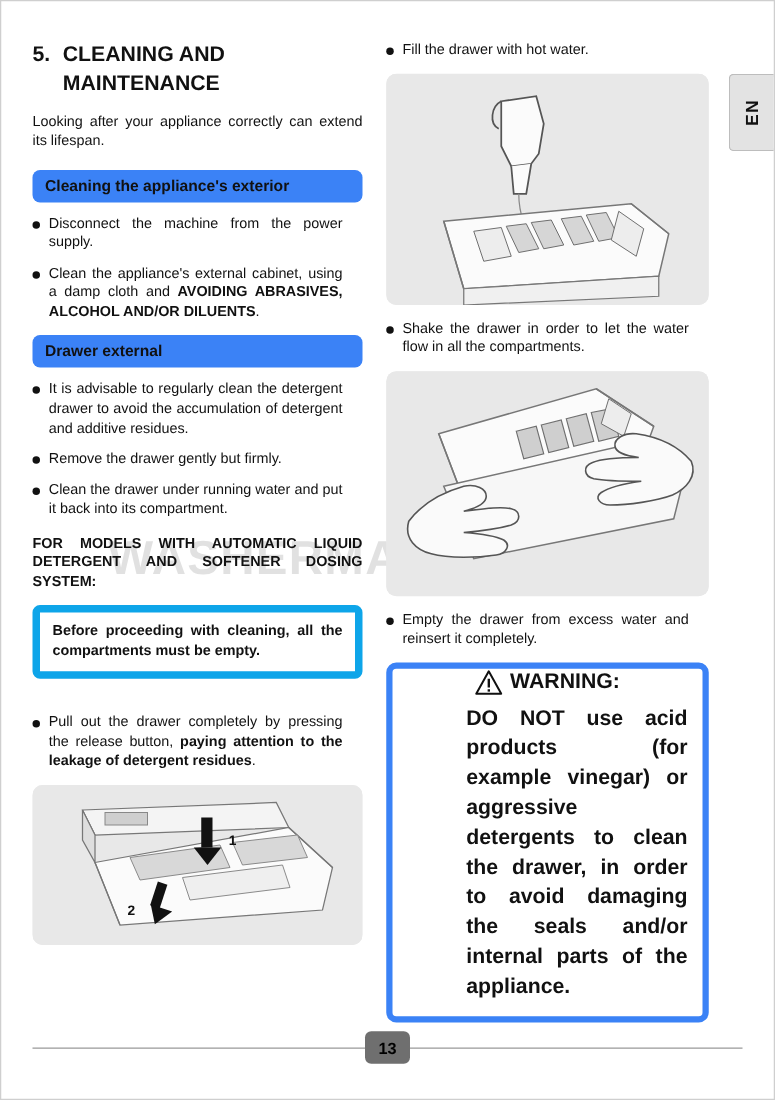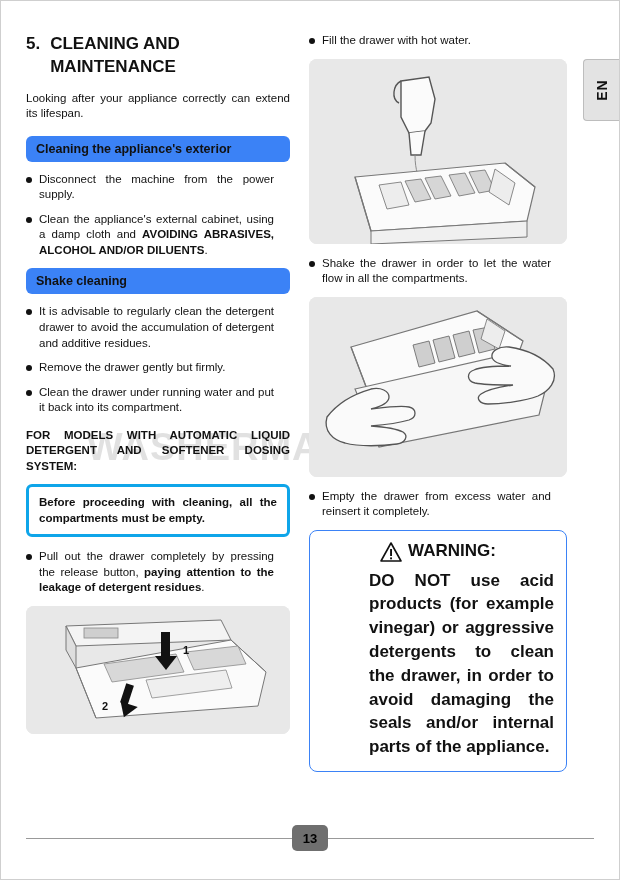--- a/index.html
+++ b/index.html
@@ -107,44 +107,44 @@
 
   p.strong-block {
     font-size: 11.5px;
     font-weight: bold;
     line-height: 1.35;
     text-align: justify;
     margin: 12px 0 10px 0;
   }
 
   .boxed-note {
-    border: 3px solid #0ea5e9;
+    border: 6px solid #0ea5e9;
     border-radius: 6px;
     padding: 8px 10px;
     font-size: 11.5px;
     font-weight: bold;
     line-height: 1.35;
     text-align: justify;
-    margin: 10px 0 12px 0;
+    margin: 10px 0 28px 0;
   }
 
   .figure {
     background: #e8e8e8;
     border-radius: 8px;
     margin: 6px 0 12px 0;
     position: relative;
     overflow: hidden;
   }
   .figure svg { display: block; width: 100%; height: 100%; }
 
   
   .warning-box {
-    border: 1px solid #3b82f6;
+    border: 5px solid #3b82f6;
     border-radius: 8px;
-    padding: 10px 12px 12px 12px;
+    padding: 0 12px 12px 12px;
     margin-top: 10px;
   }
   .warning-title {
     display: flex;
     align-items: center;
     justify-content: center;
     gap: 8px;
     font-size: 17px;
     font-weight: bold;
     margin-bottom: 8px;
@@ -224,21 +224,21 @@
 
     <p class="intro">Looking after your appliance correctly can extend its lifespan.</p>
 
     <div class="section-head">Cleaning the appliance's exterior</div>
 
     <ul class="bullets">
       <li>Disconnect the machine from the power supply.</li>
       <li><span>Clean the appliance's external cabinet, using a damp cloth and </span><b>AVOIDING ABRASIVES, ALCOHOL AND/OR DILUENTS</b><span>.</span></li>
     </ul>
 
-    <div class="section-head">Shake cleaning</div>
+    <div class="section-head">Drawer external</div>
 
     <ul class="bullets">
       <li>It is advisable to regularly clean the detergent drawer to avoid the accumulation of detergent and additive residues.</li>
       <li>Remove the drawer gently but firmly.</li>
       <li>Clean the drawer under running water and put it back into its compartment.</li>
     </ul>
 
     <p class="strong-block">FOR MODELS WITH AUTOMATIC LIQUID DETERGENT AND SOFTENER DOSING SYSTEM:</p>
 
     <div class="boxed-note">Before proceeding with cleaning, all the compartments must be empty.</div>

